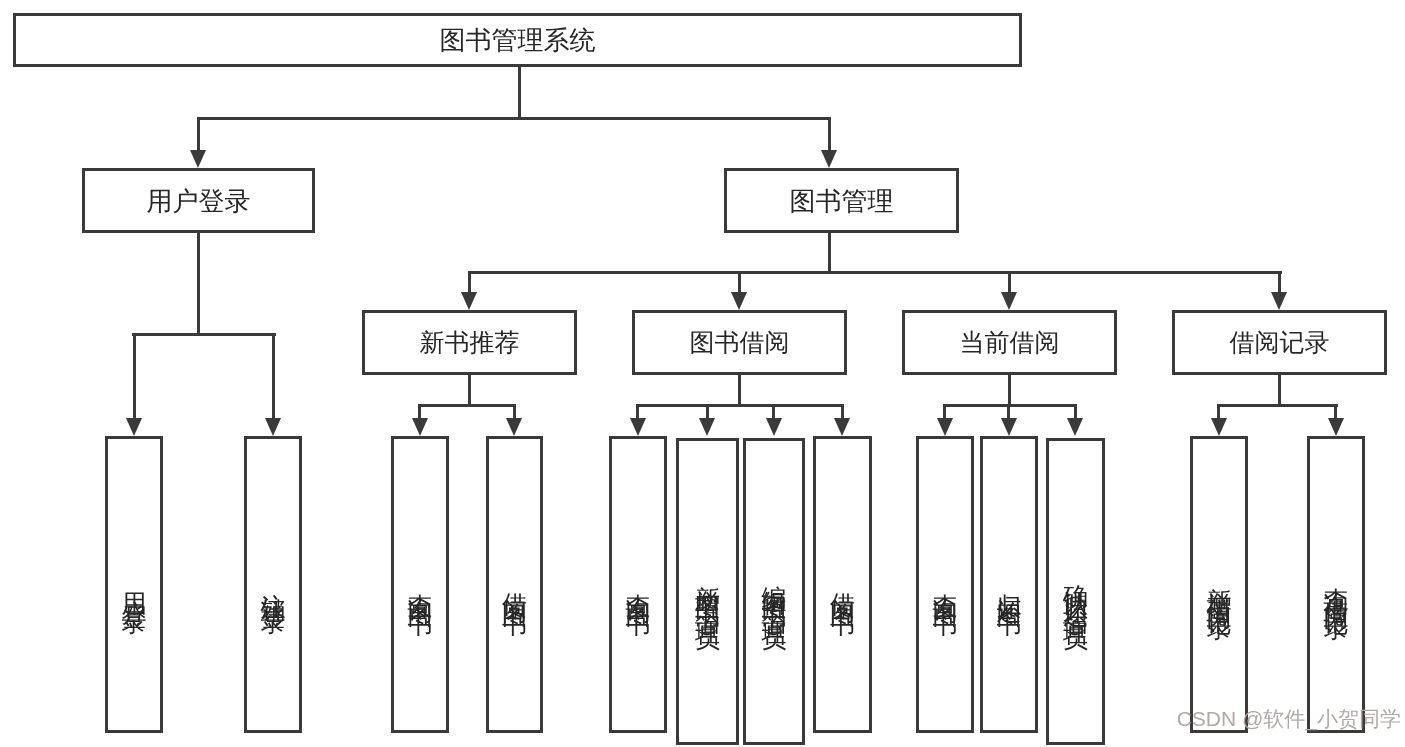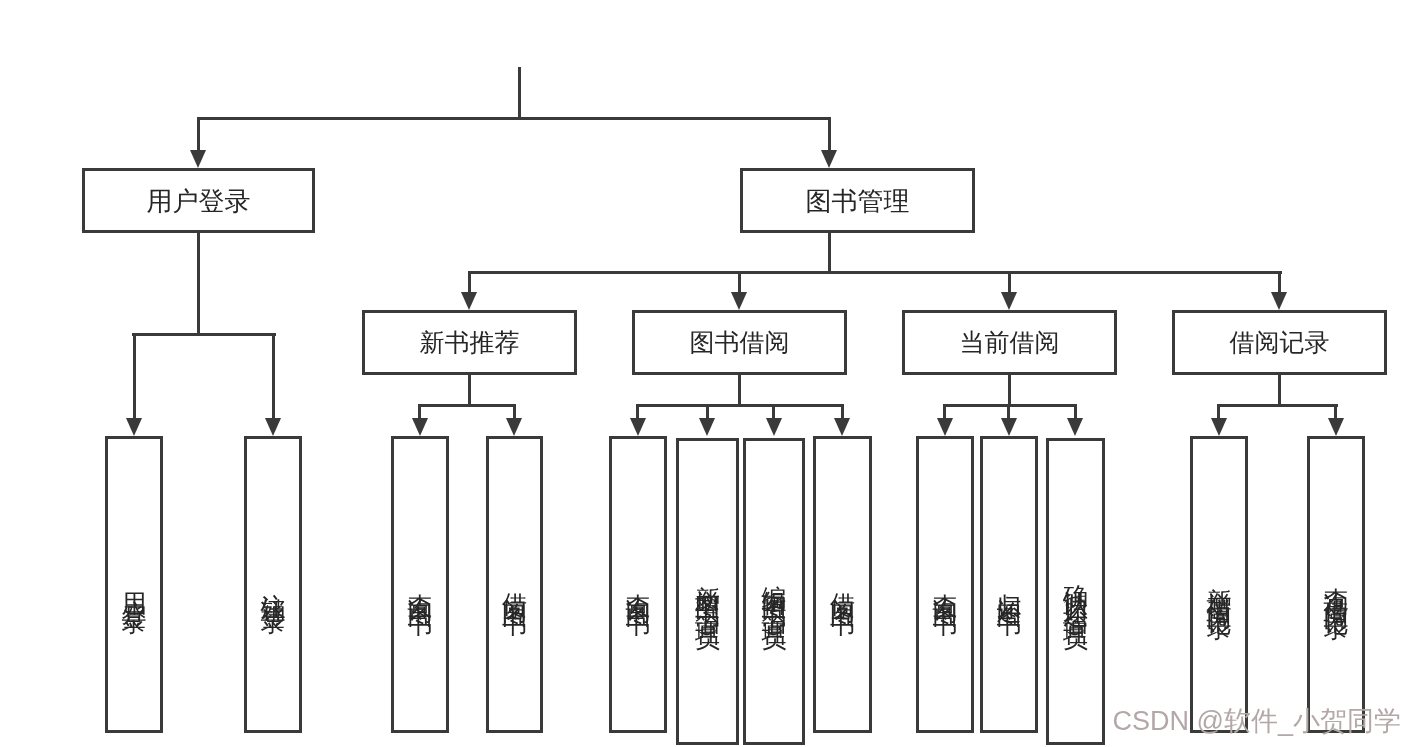--- a/index.html
+++ b/index.html
@@ -38,45 +38,48 @@
   .hline{position:absolute;height:3px;background:var(--line);}
   .head{
     position:absolute;width:0;height:0;
     border-left:8px solid transparent;
     border-right:8px solid transparent;
     border-top:18px solid var(--line);
   }
 
   .watermark{
     position:absolute;
-    right:4px;bottom:8px;
-    font-size:27px;
+    right:4px;bottom:14px;
+    font-size:21px;
     color:var(--watermark-color);
     z-index:10;
     white-space:nowrap;
   }
 </style>
 </head>
 <body>
 
 <div class="canvas">
 
+  <div class="box" style="left:13px;top:13px;width:1009px;height:54px">
+    <span class="hlabel">图书管理系统</span>
+  </div>
 
   <div class="vline" style="left:518px;top:67px;height:52px"></div>
   <div class="hline" style="left:197px;top:117px;width:634px"></div>
 
   <div class="vline" style="left:197px;top:117px;height:36px"></div>
   <div class="head" style="left:190px;top:150px"></div>
   <div class="vline" style="left:828px;top:117px;height:36px"></div>
   <div class="head" style="left:821px;top:150px"></div>
 
   <div class="box" style="left:82px;top:168px;width:233px;height:65px">
     <span class="hlabel">用户登录</span>
   </div>
-  <div class="box" style="left:740px;top:168px;width:235px;height:65px">
+  <div class="box" style="left:724px;top:168px;width:235px;height:65px">
     <span class="hlabel">图书管理</span>
   </div>
 
   <div class="vline" style="left:197px;top:233px;height:103px"></div>
   <div class="hline" style="left:132px;top:333px;width:144px"></div>
   <div class="vline" style="left:133px;top:333px;height:87px"></div>
   <div class="head" style="left:126px;top:418px"></div>
   <div class="vline" style="left:272px;top:333px;height:87px"></div>
   <div class="head" style="left:265px;top:418px"></div>
 

